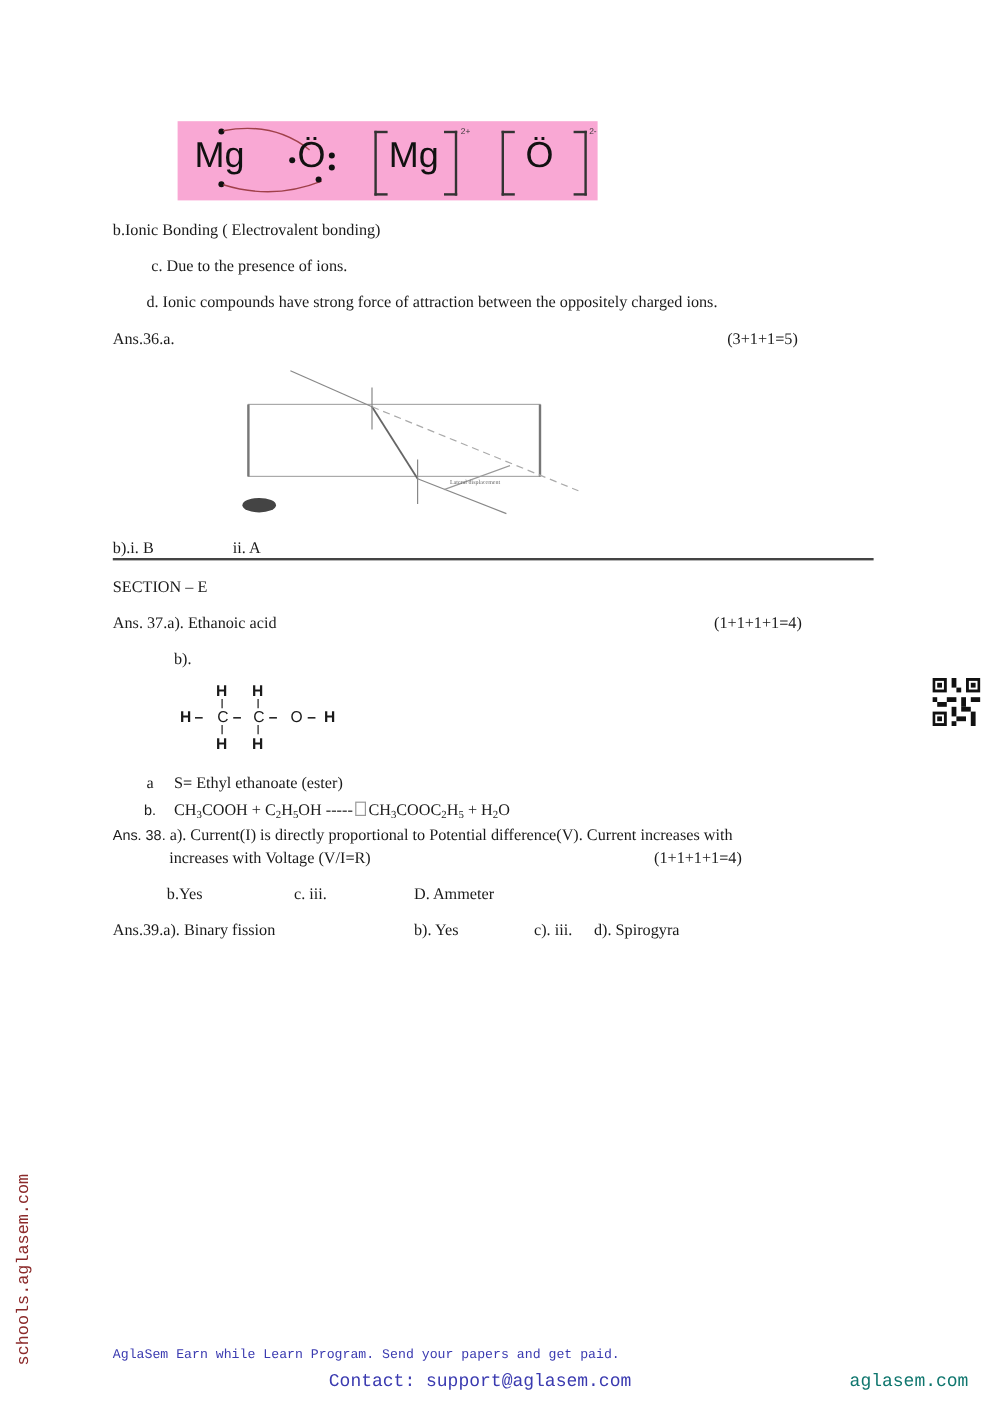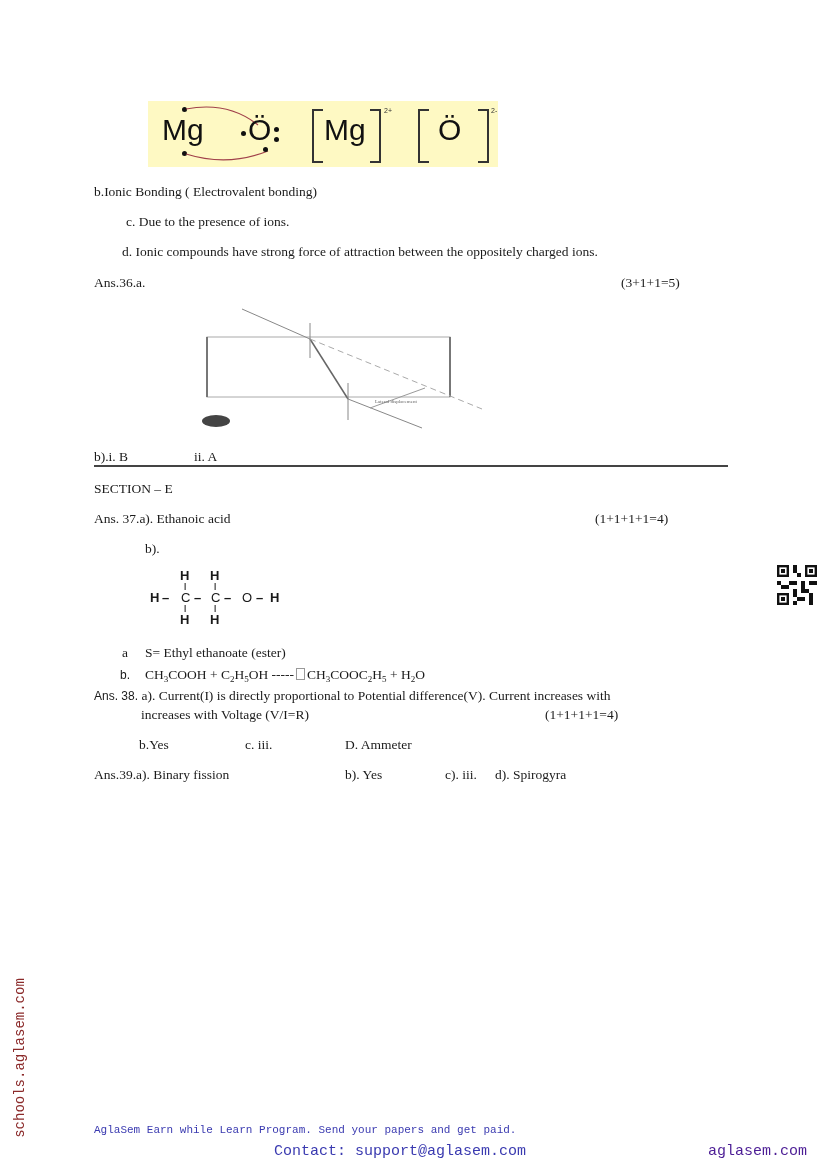--- a/index.html
+++ b/index.html
@@ -2,33 +2,33 @@
 <html><head>
 <meta charset="utf-8">
 <style>
   html, body { margin:0; padding:0; background:#ffffff; }
   body { width:828px; height:1169px; position:relative; overflow:hidden;
          font-family:"Liberation Serif", serif; color:#1a1a1a; font-size:13.5px; }
   .abs { position:absolute; white-space:nowrap; }
   .sans { font-family:"Liberation Sans", sans-serif; }
   .mono { font-family:"Liberation Mono", monospace; }
   sub { font-size:9px; vertical-align:-3px; line-height:0; }
-  .lewis { left:148px; top:101px; width:350px; height:66px; background:#fef9c3; }
+  .lewis { left:148px; top:101px; width:350px; height:66px; background:#f9a8d4; }
   .lewis .sym { position:absolute; font-family:"Liberation Sans", sans-serif; font-size:30px; color:#111; top:12px; }
   .lewis .bracket { position:absolute; top:8px; width:9px; height:50px; border:2px solid #333; }
   .lewis .bl { border-right:none; }
   .lewis .br { border-left:none; }
   .lewis .chg { position:absolute; font-size:7px; font-family:"Liberation Sans", sans-serif; color:#333; top:6px; }
   .dot { position:absolute; width:5px; height:5px; background:#111; border-radius:50%; }
   .diagram { left:200px; top:303px; width:290px; height:130px; }
   .rule { position:absolute; left:94px; top:465px; width:634px; height:2px; background:#444; }
   .bold { font-weight:normal; }
   .footer1 { left:94px; top:1124px; color:#3a3ab0; font-size:11px; }
   .footer2 { left:274px; top:1143px; color:#3a3ab0; font-size:15px; }
-  .footer3 { left:708px; top:1143px; color:#4c1d95; font-size:15px; }
+  .footer3 { left:708px; top:1143px; color:#0f766e; font-size:15px; }
   .side { left:-80px; top:1050px; transform:rotate(-90deg); transform-origin:center; color:#8b2a2a; font-size:14px; width:200px; text-align:center; }
   .qr { left:777px; top:565px; width:40px; height:40px; }
 </style>
 </head>
 <body>
 
 <div class="abs lewis">
   <span class="sym" style="left:14px;">Mg</span>
   <div class="dot" style="left:34px; top:6px;"></div>
   <div class="dot" style="left:34px; top:50px;"></div>
@@ -51,21 +51,21 @@
   <span class="sym" style="left:290px;">Ö</span>
   <div class="bracket br" style="left:330px;"></div>
   <span class="chg" style="left:343px;">2-</span>
 </div>
 
 <div class="abs" style="left:94px; top:184px;">b.Ionic Bonding ( Electrovalent bonding)</div>
 <div class="abs" style="left:126px; top:214px;">c. Due to the presence of ions.</div>
 <div class="abs" style="left:122px; top:244px;">d. Ionic compounds have strong force of attraction between the oppositely charged ions.</div>
 
 <div class="abs" style="left:94px; top:275px;">Ans.36.a.</div>
-<div class="abs" style="left:621px; top:275px;text-align:right;">(3+1+1=5)</div>
+<div class="abs" style="left:606px; top:275px;text-align:right;">(3+1+1=5)</div>
 
 <div class="abs diagram">
   <svg width="290" height="130">
     <rect x="7" y="34" width="243" height="60" fill="none" stroke="#aaa" stroke-width="1"></rect>
     <line x1="7" y1="34" x2="7" y2="94" stroke="#777" stroke-width="2"></line>
     <line x1="250" y1="34" x2="250" y2="94" stroke="#777" stroke-width="2"></line>
     <line x1="42" y1="6" x2="110" y2="36" stroke="#888" stroke-width="1"></line>
     <line x1="110" y1="36" x2="148" y2="96" stroke="#666" stroke-width="1.5"></line>
     <line x1="148" y1="96" x2="222" y2="125" stroke="#888" stroke-width="1"></line>
     <line x1="110" y1="36" x2="282" y2="106" stroke="#aaa" stroke-width="1" stroke-dasharray="6,4"></line>

